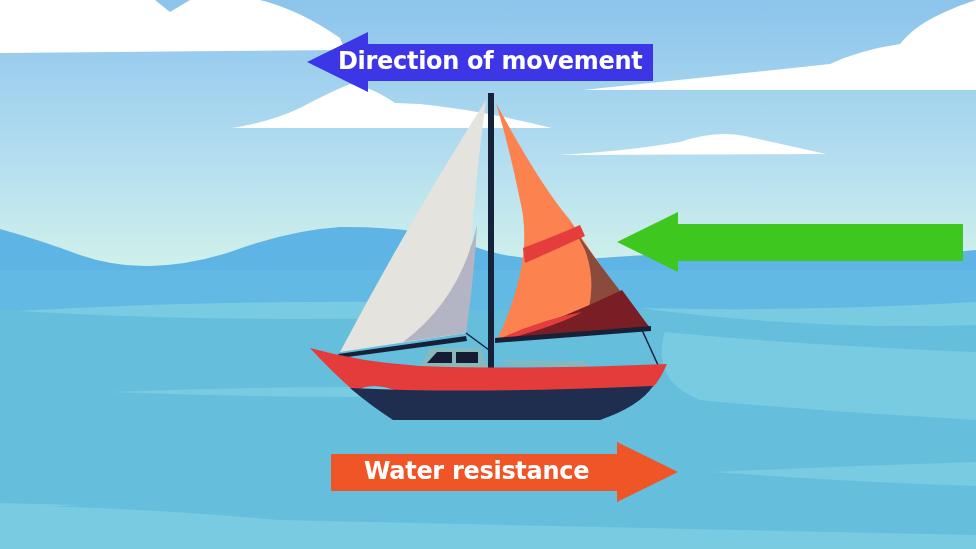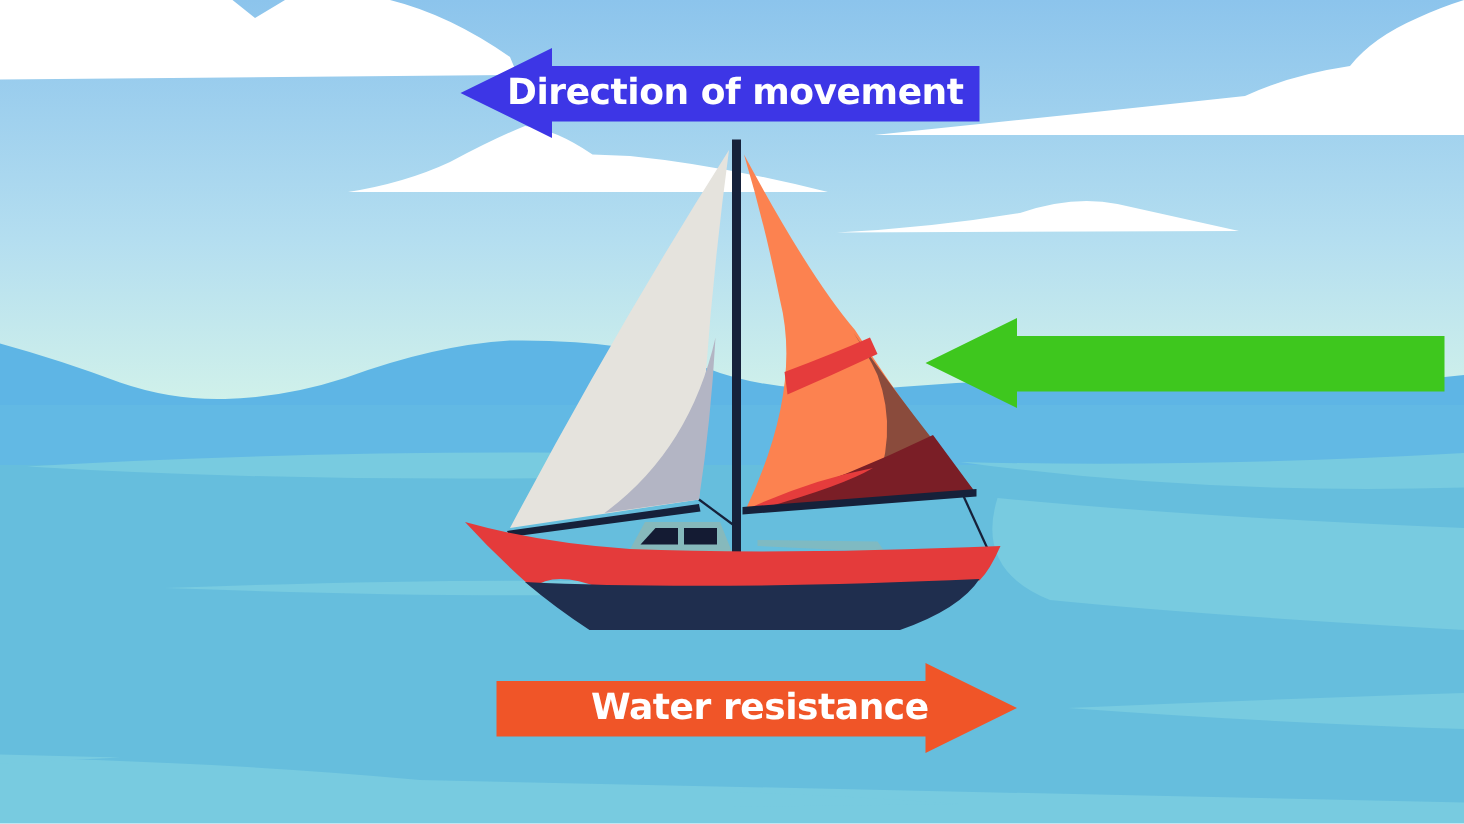--- a/index.html
+++ b/index.html
@@ -10,21 +10,21 @@
     color: #ffffff;
     font-family: "DejaVu Sans", sans-serif;
     font-weight: bold;
     font-size: 24px;
     line-height: 1;
     white-space: nowrap;
     letter-spacing: -0.3px;
   }
   #label-direction { left: 338px; top: 49px; }
   #label-air { left: 721px; top: 229px; }
-  #label-water { left: 364px; top: 459px; margin-left: 30px; }
+  #label-water { left: 364px; top: 459px; }
 </style>
 </head>
 <body>
 
 <div id="scene">
   <svg width="976" height="549" viewBox="0 0 976 549" xmlns="http://www.w3.org/2000/svg">
     <defs>
       <linearGradient id="skyGrad" x1="0" y1="0" x2="0" y2="1">
         <stop offset="0" stop-color="#8cc4ec"></stop>
         <stop offset="0.55" stop-color="#b4def0"></stop>

